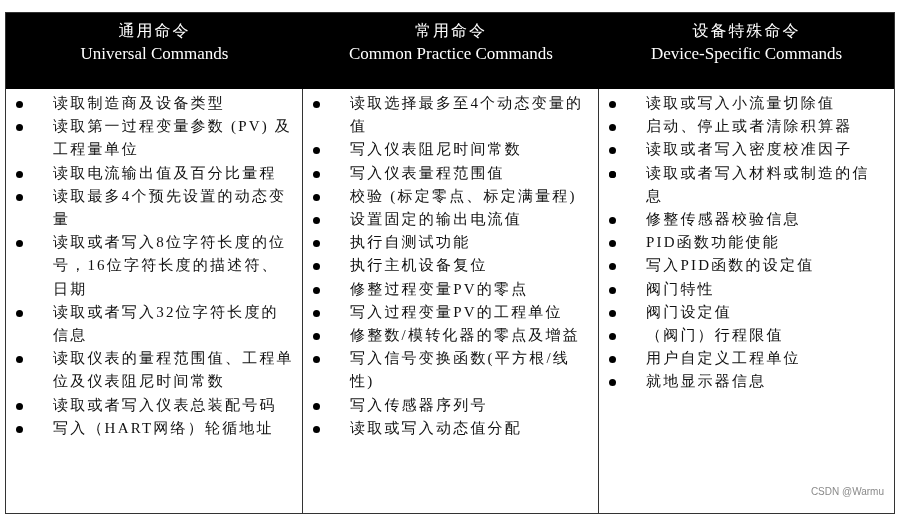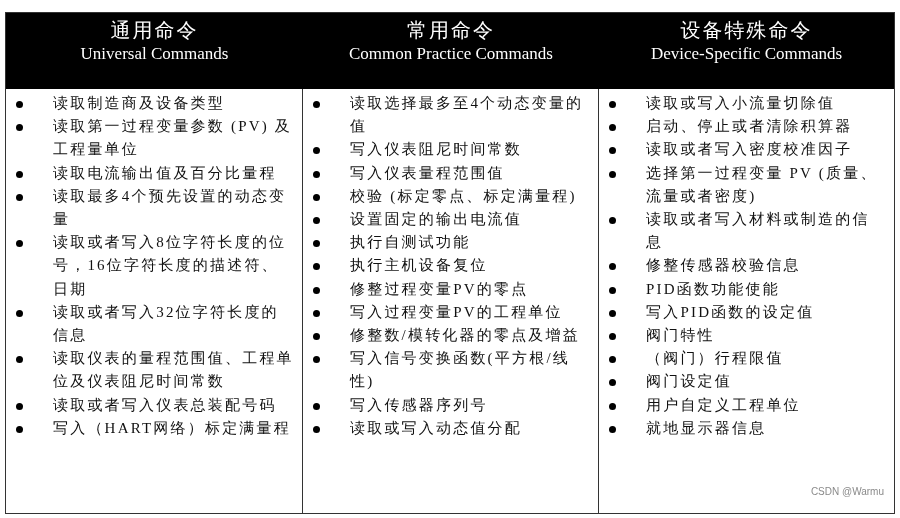--- a/index.html
+++ b/index.html
@@ -30,21 +30,21 @@
   .hdr {
     background: #000;
     color: #fff;
     text-align: center;
     padding-top: 6px;
     font-size: 17px;
     line-height: 23px;
   }
   .hdr .zh {
     letter-spacing: 2px;
-    font-size: 20px;
+    font-size: 16px;
   }
   .col {
     border-right: 1.5px solid #333;
     position: relative;
     padding-top: 3px;
   }
   .col:last-child { border-right: none; }
   ul.items {
     list-style: none;
     margin: 0;
@@ -98,21 +98,21 @@
   <div class="col">
     <ul class="items">
       <li><span class="bullet"></span><span>读取制造商及设备类型</span></li>
       <li><span class="bullet"></span><span>读取第一过程变量参数 (PV) 及工程量单位</span></li>
       <li><span class="bullet"></span><span>读取电流输出值及百分比量程</span></li>
       <li><span class="bullet"></span><span>读取最多4个预先设置的动态变量</span></li>
       <li><span class="bullet"></span><span>读取或者写入8位字符长度的位号，16位字符长度的描述符、日期</span></li>
       <li><span class="bullet"></span><span>读取或者写入32位字符长度的信息</span></li>
       <li><span class="bullet"></span><span>读取仪表的量程范围值、工程单位及仪表阻尼时间常数</span></li>
       <li><span class="bullet"></span><span>读取或者写入仪表总装配号码</span></li>
-      <li><span class="bullet"></span><span>写入（HART网络）标定满量程</span></li>
+      <li><span class="bullet"></span><span>写入（HART网络）轮循地址</span></li>
     </ul>
   </div>
 
   <div class="col">
     <ul class="items">
       <li><span class="bullet"></span><span>读取选择最多至4个动态变量的值</span></li>
       <li><span class="bullet"></span><span>写入仪表阻尼时间常数</span></li>
       <li><span class="bullet"></span><span>写入仪表量程范围值</span></li>
       <li><span class="bullet"></span><span>校验 (标定零点、标定满量程)</span></li>
       <li><span class="bullet"></span><span>设置固定的输出电流值</span></li>
@@ -125,27 +125,27 @@
       <li><span class="bullet"></span><span>写入传感器序列号</span></li>
       <li><span class="bullet"></span><span>读取或写入动态值分配</span></li>
     </ul>
   </div>
 
   <div class="col">
     <ul class="items">
       <li><span class="bullet"></span><span>读取或写入小流量切除值</span></li>
       <li><span class="bullet"></span><span>启动、停止或者清除积算器</span></li>
       <li><span class="bullet"></span><span>读取或者写入密度校准因子</span></li>
-      <li><span class="bullet"></span><span>选择第一过程变量 PV (质量、流量或者密度)</span></li>
+      <li><span class="bullet"></span></li>
       <li><span class="bullet"></span><span>读取或者写入材料或制造的信息</span></li>
       <li><span class="bullet"></span><span>修整传感器校验信息</span></li>
       <li><span class="bullet"></span><span>PID函数功能使能</span></li>
       <li><span class="bullet"></span><span>写入PID函数的设定值</span></li>
       <li><span class="bullet"></span><span>阀门特性</span></li>
+      <li><span class="bullet"></span><span>阀门设定值</span></li>
       <li><span class="bullet"></span><span>（阀门）行程限值</span></li>
-      <li><span class="bullet"></span><span>阀门设定值</span></li>
       <li><span class="bullet"></span><span>用户自定义工程单位</span></li>
       <li><span class="bullet"></span><span>就地显示器信息</span></li>
     </ul>
     <div class="watermark">CSDN @Warmu</div>
   </div>
 
 </div>
 
 </body></html>

